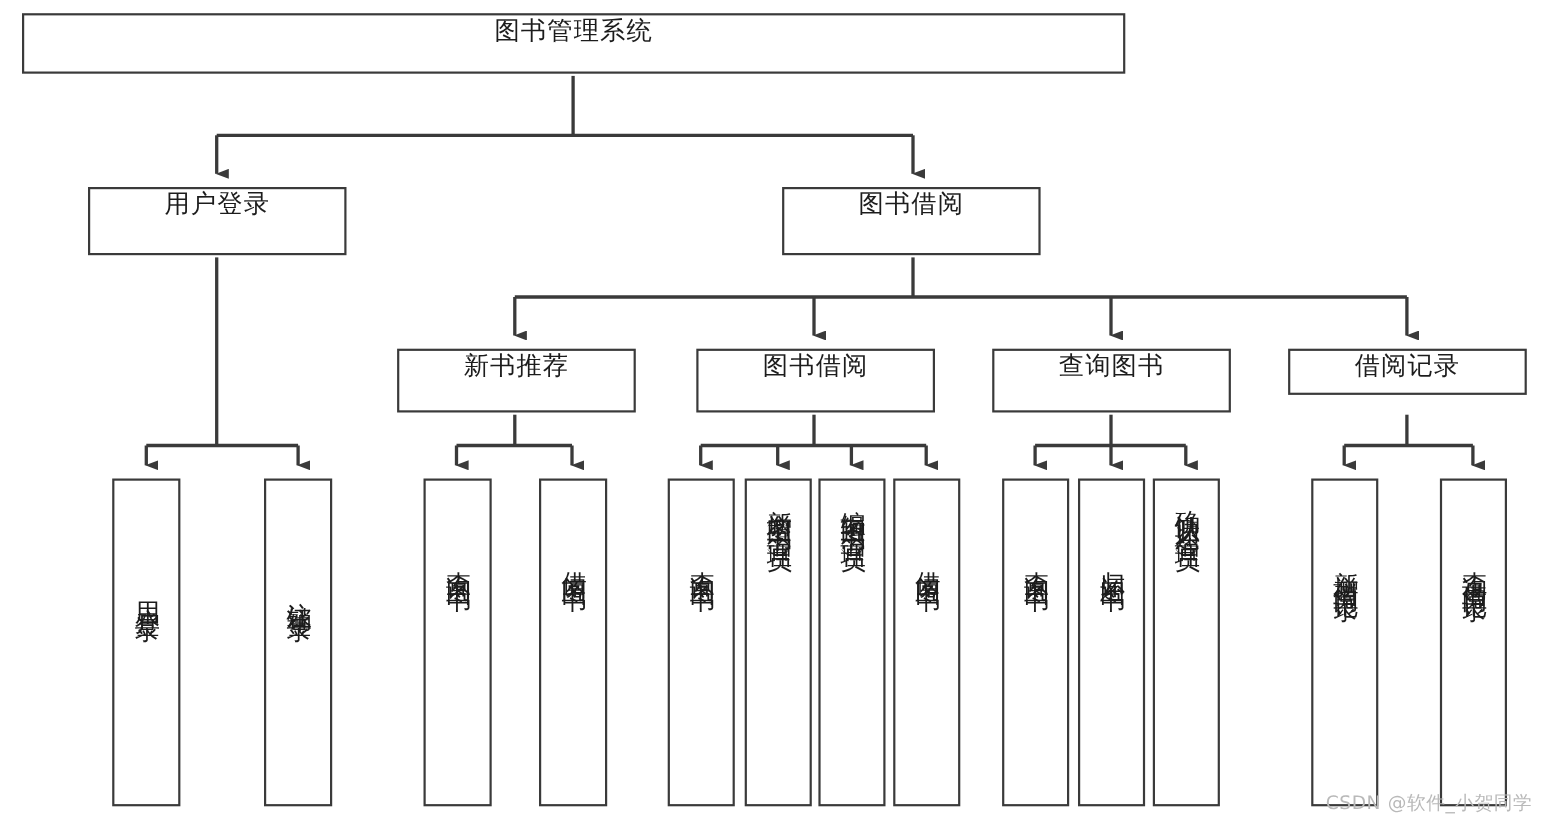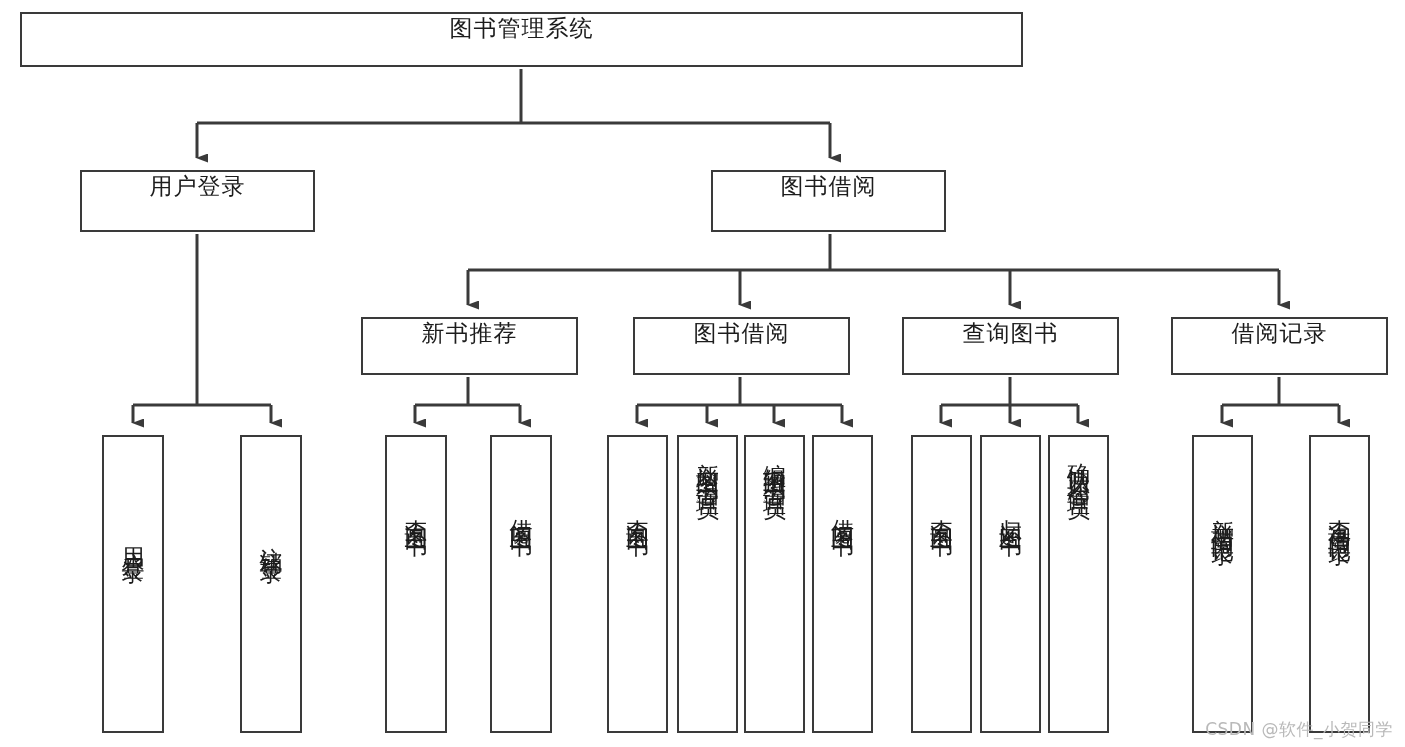--- a/index.html
+++ b/index.html
@@ -143,21 +143,21 @@
 
   <div class="node horizontal" style="left:361px; top:317px; width:217px; height:58px;">
     <span>新书推荐</span>
   </div>
   <div class="node horizontal" style="left:633px; top:317px; width:217px; height:58px;">
     <span>图书借阅</span>
   </div>
   <div class="node horizontal" style="left:902px; top:317px; width:217px; height:58px;">
     <span>查询图书</span>
   </div>
-  <div class="node horizontal" style="left:1171px; top:317px; width:217px; height:58px;">
+  <div class="node horizontal" style="left:1171px; top:317px; width:217px; height:42px;">
     <span>借阅记录</span>
   </div>
 
   <div class="node vertical leaf-low" style="left:102px; top:435px; width:62px; height:298px;">
     <span class="vlabel">用户登录</span>
   </div>
   <div class="node vertical leaf-low" style="left:240px; top:435px; width:62px; height:298px;">
     <span class="vlabel">注销登录</span>
   </div>
 

